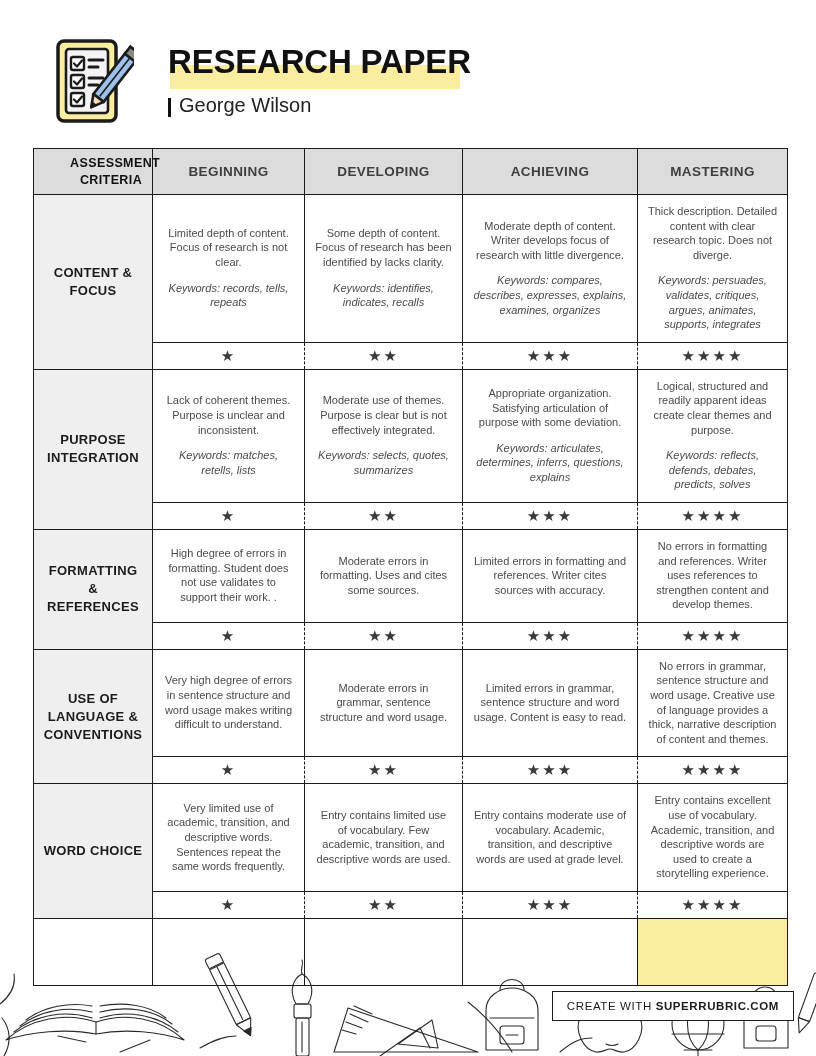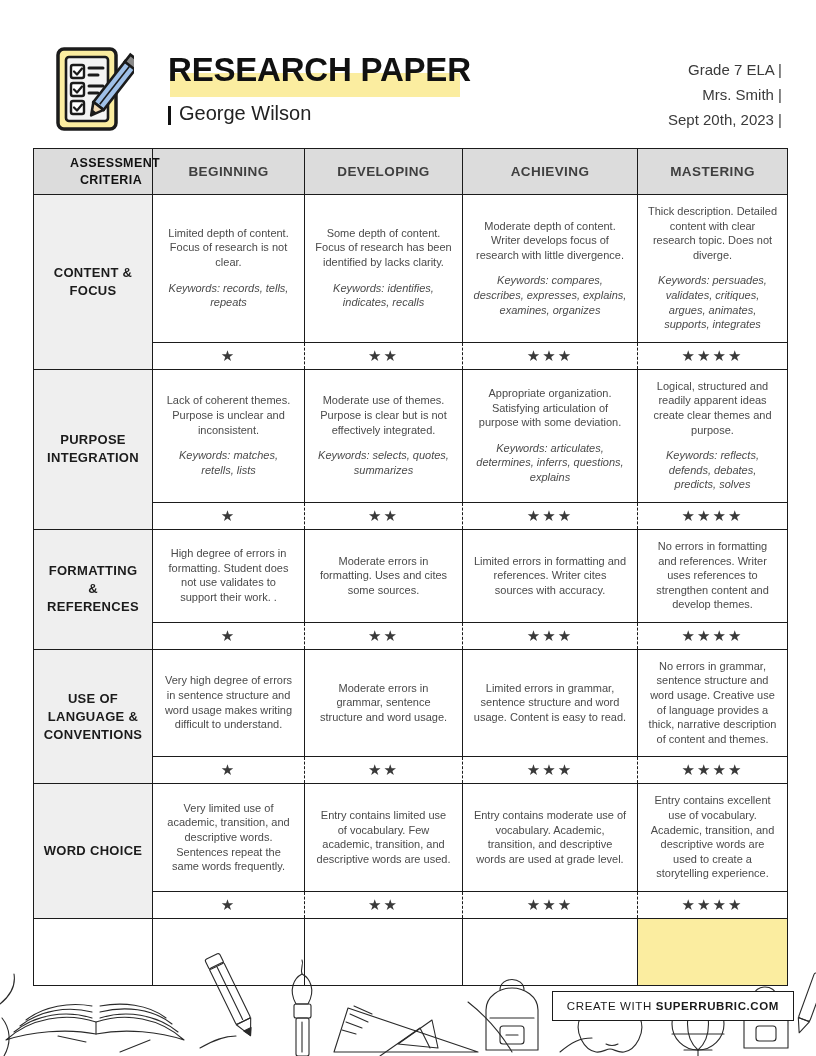--- a/index.html
+++ b/index.html
@@ -12,21 +12,21 @@
     height: 1056px;
     position: relative;
     overflow: hidden;
     font-family: "Liberation Sans", sans-serif;
     color: #1b1b1b;
   }
 
   
   .header {
     position: absolute;
-    left: 0; top: 13px;
+    left: 0; top: 5px;
     width: 812px;
     height: 148px;
     border-radius: 11px;
   }
   .logo {
     position: absolute;
     left: 52px;
     top: 30px;
     width: 82px;
     height: 92px;
@@ -230,25 +230,20 @@
     <div class="doc-title">
       <span class="title-hl"></span>
       <span class="t">RESEARCH PAPER</span>
     </div>
     <div class="author-row">
       <span class="author-bar"></span>
       <span>George Wilson</span>
     </div>
   </div>
 
-  <div class="meta">
-    <div>Grade 7 ELA |</div>
-    <div>Mrs. Smith |</div>
-    <div>Sept 20th, 2023 |</div>
-  </div>
 </div>
 
 <table class="rubric">
   <colgroup>
     <col style="width:119px">
     <col style="width:152px">
     <col style="width:158px">
     <col style="width:175px">
     <col style="width:150px">
   </colgroup>

